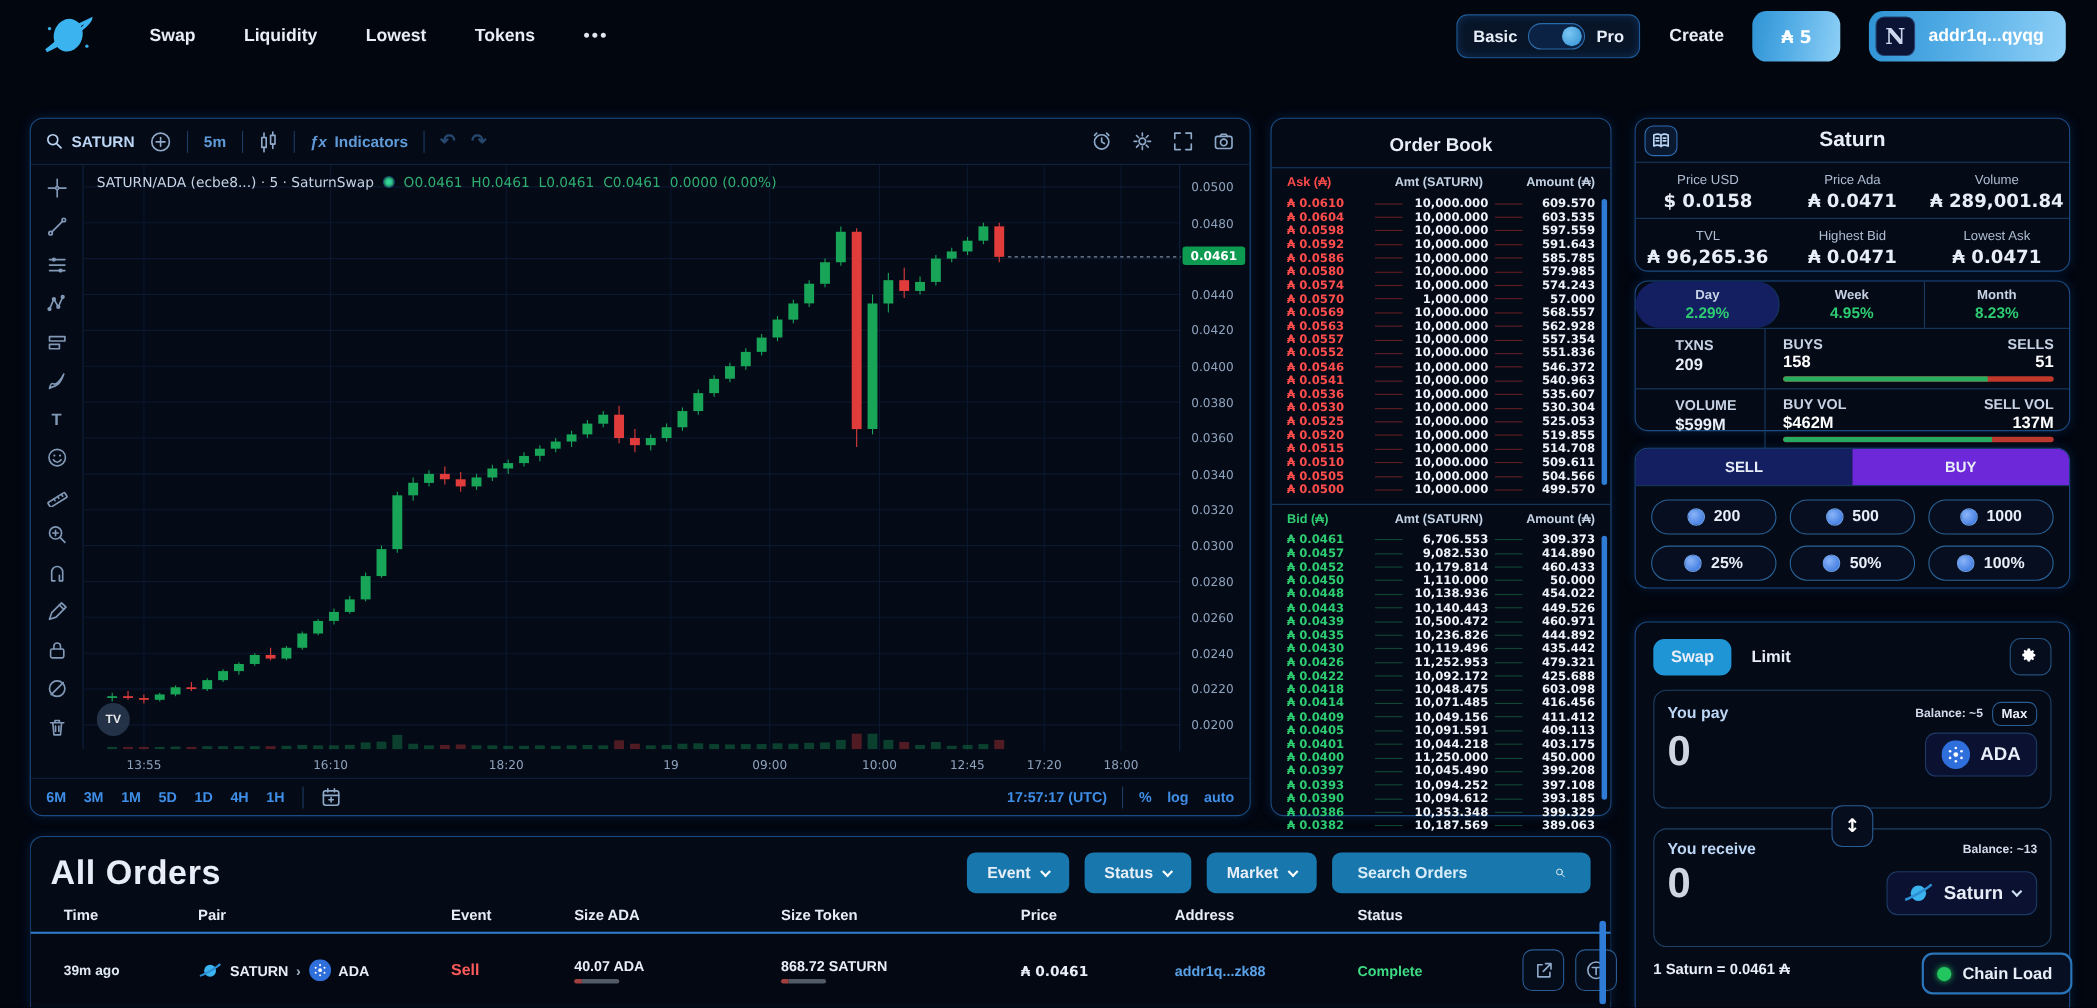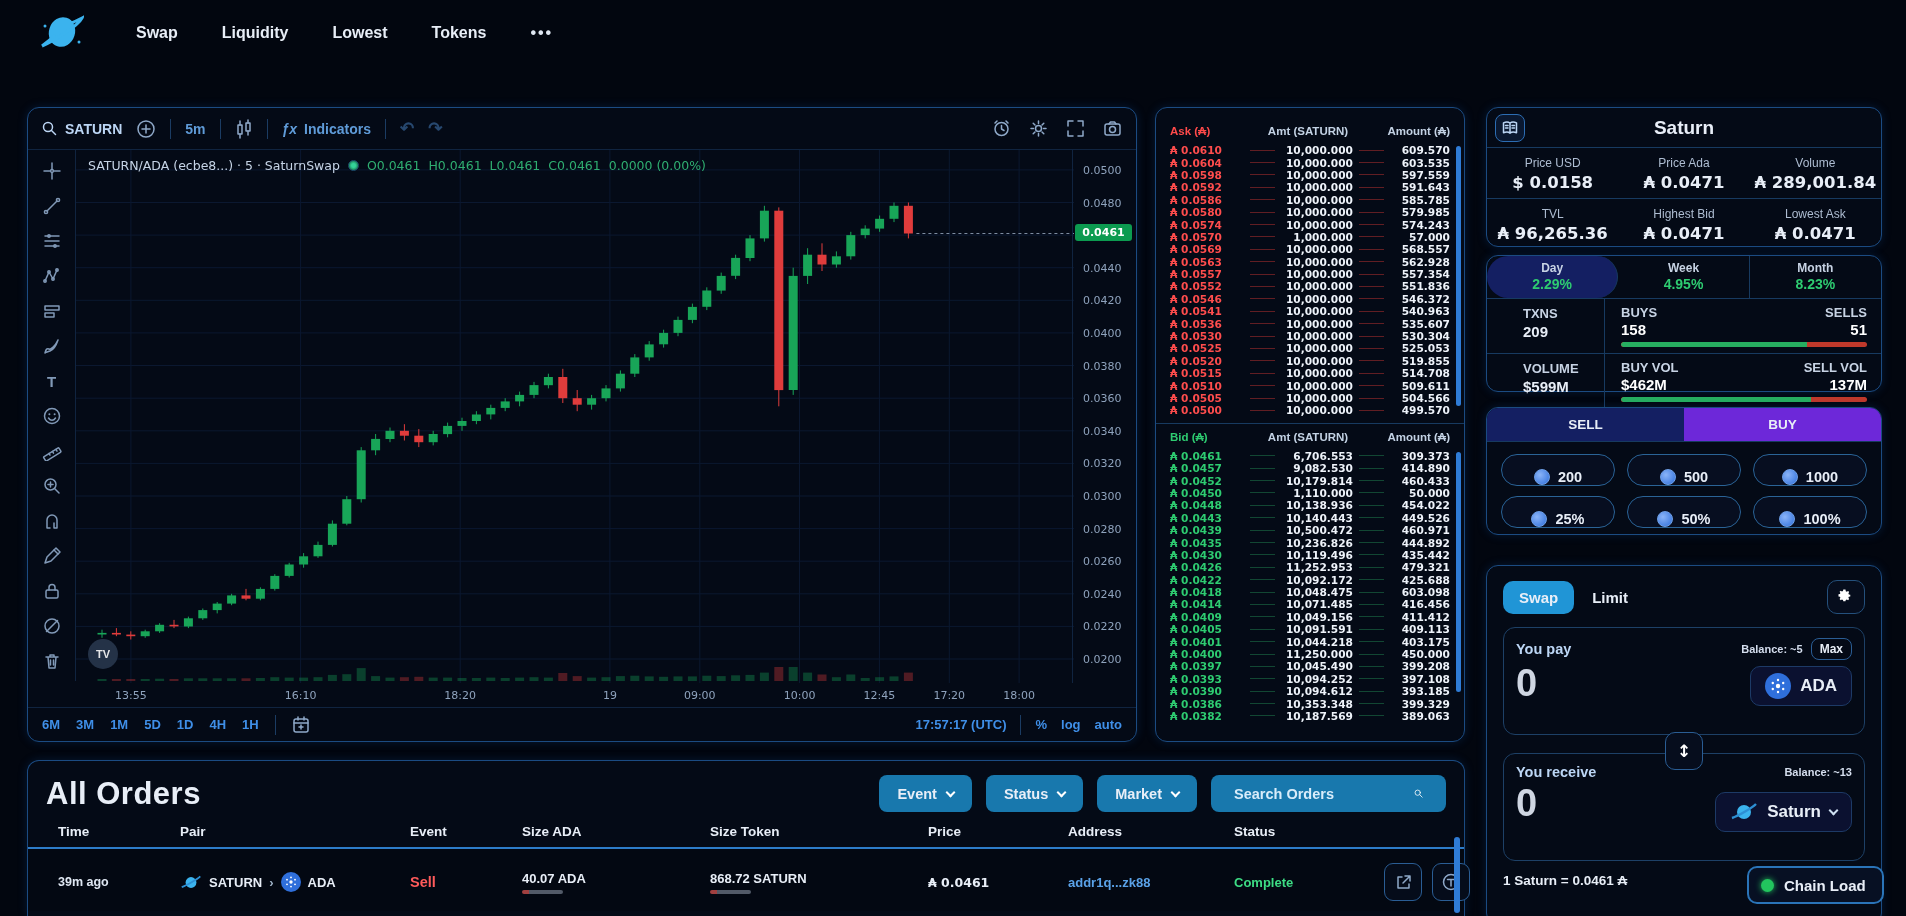--- a/index.html
+++ b/index.html
@@ -102,21 +102,21 @@
   .st-nums { display:flex; justify-content:space-between; font-size:15px; color:#fff; margin-top:1px; }
   .st-bar { height:5px; border-radius:3px; margin-top:4px; background:#c0392b; overflow:hidden; }
   .st-fill { height:100%; background:#27ae60; border-radius:3px 0 0 3px; }
 
   
   #trade-panel { top:407px; height:128px; overflow:hidden; }
   .tr-tabs { display:flex; height:34px; border-bottom:1px solid #173a60; }
   .tr-tab { flex:1; display:flex; align-items:center; justify-content:center; font-size:13.5px; cursor:pointer; color:#e8eef7; background:#6d28d9; }
   .tr-tab.active { background:#141f62; border-top-left-radius:11px; }
   .tr-grid { display:grid; grid-template-columns:1fr 1fr 1fr; gap:10px 12px; padding:12px 14px; }
-  .amt-btn { height:32px; border:1px solid #2a6396; border-radius:16px; background:#070e20; display:flex; align-items:flex-end; justify-content:center; gap:8px; font-size:14.5px; cursor:pointer; }
+  .amt-btn { height:32px; border:1px solid #2a6396; border-radius:16px; background:#070e20; display:flex; align-items:center; justify-content:center; gap:8px; font-size:14.5px; cursor:pointer; }
   .coin { width:16px; height:16px; border-radius:50%; background:radial-gradient(circle at 35% 35%, #8ab4f8, #2f6fdb); border:1px solid #6ea0e8; }
 
   
   #swap-panel { top:565px; height:360px; padding:14px 16px; }
   .sw-head { display:flex; align-items:center; gap:18px; }
   .sw-tab-active { background:#2095d6; border-radius:10px; padding:8px 16px; font-size:15px; }
   .sw-tab { font-size:15px; color:#e8eef7; }
   .sw-gear { margin-left:auto; width:38px; height:34px; border:1px solid #24507c; border-radius:10px; display:flex; align-items:center; justify-content:center; color:#fff; font-size:16px; background:#060d1d; cursor:pointer; }
   .sw-box { border:1px solid #1d4066; border-radius:12px; margin-top:13px; padding:10px 12px 12px; position:relative; height:108px; }
   .sw-box-row { display:flex; align-items:center; }
@@ -173,20 +173,35 @@
       <path d="M4 34 C14 30 40 14 44 6 C40 8 36 10 33 11 M4 34 C8 31 14 26 17 23" stroke="#3bb3ee" stroke-width="3" fill="none"></path>
       <circle cx="7" cy="14" r="1.5" fill="#3bb3ee"></circle>
         <circle cx="41" cy="30" r="1.5" fill="#3bb3ee"></circle>
     </svg>
     <div class="nav-items">
       <span class="nav-item">Swap</span>
       <span class="nav-item">Liquidity</span>
       <span class="nav-item">Lowest</span>
       <span class="nav-item">Tokens</span>
       <span class="nav-item nav-dots">•••</span>
+    </div>
+    <div class="nav-right">
+      <div class="mode-toggle">
+        <span class="mode-label">Basic</span>
+        <span class="toggle-track">
+            <span class="toggle-knob"></span>
+          </span>
+        <span class="mode-label">Pro</span>
+      </div>
+      <span class="create-label">Create</span>
+      <div class="pill-btn ada">₳ 5</div>
+      <div class="pill-btn wallet-btn">
+        <span class="wallet-icon">N</span>
+        <span>addr1q...qyqg</span>
+      </div>
     </div>
   </div>
 
   <div class="panel" id="chart-panel">
     <div class="ct-toolbar">
       <div class="ct-symbol">
         <svg width="15" height="15" viewBox="0 0 15 15">
             <circle class="ico ico-b" cx="6" cy="6" r="4.5"></circle>
             <line class="ico ico-b" x1="9.5" y1="9.5" x2="13.5" y2="13.5"></line>
           </svg>
@@ -593,20 +608,21 @@
         <span id="scale-btns" style="display:flex;gap:14px;">
             <span class="tf-range">%</span>
             <span class="tf-range">log</span>
             <span class="tf-range">auto</span>
           </span>
       </div>
     </div>
   </div>
 
   <div class="panel" id="orderbook-panel">
+    <div class="ob-title">Order Book</div>
     <div class="ob-head">
       <span class="ask-c1">Ask (₳)</span>
       <span class="c2">Amt (SATURN)</span>
       <span class="c3">Amount (₳)</span>
     </div>
     <div class="ob-list" id="ask-list">
       <div class="ob-scroll" style="height:260px;"></div>
     <div class="ob-row ask">
           <span class="ob-price"><span class="ada">₳</span> 0.0610</span>
       <i class="ob-lead"></i>

